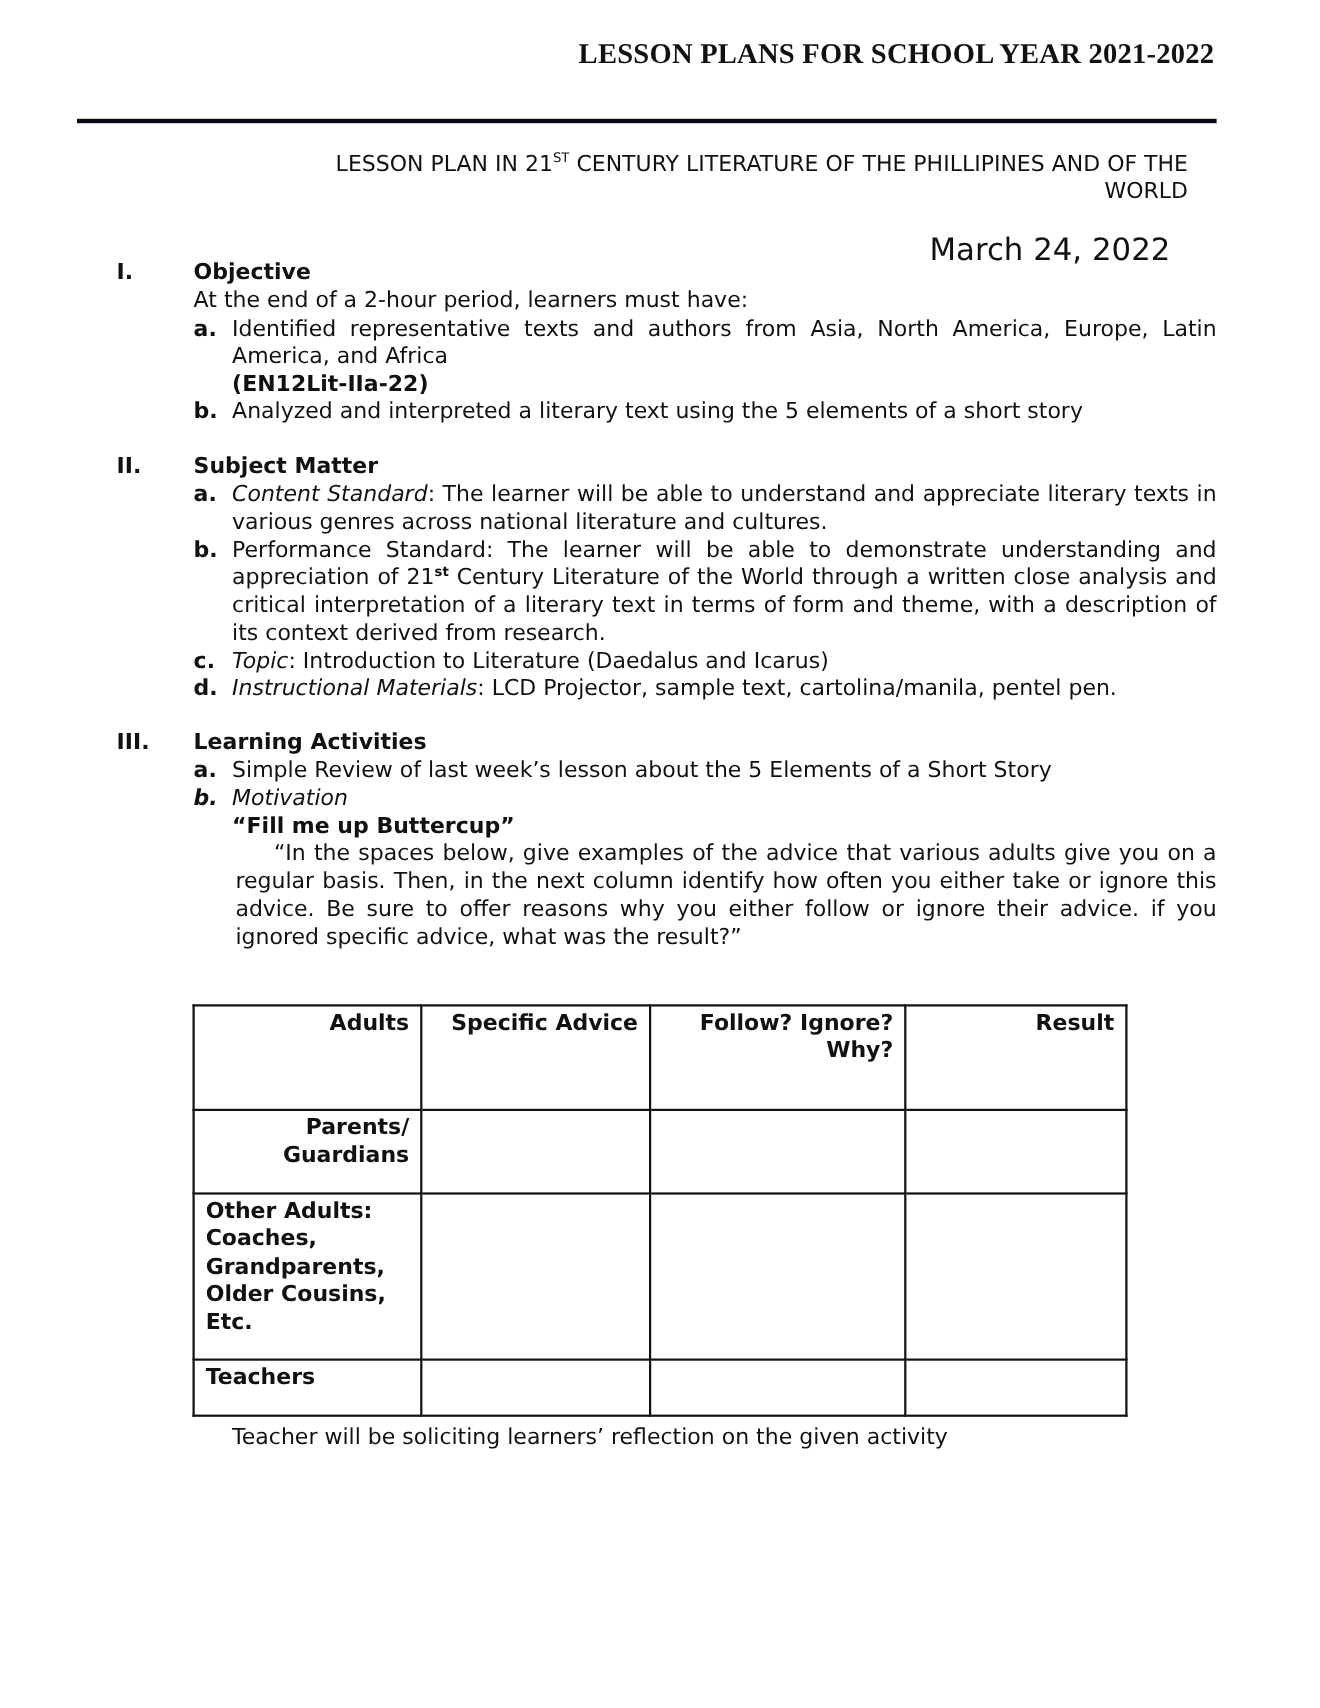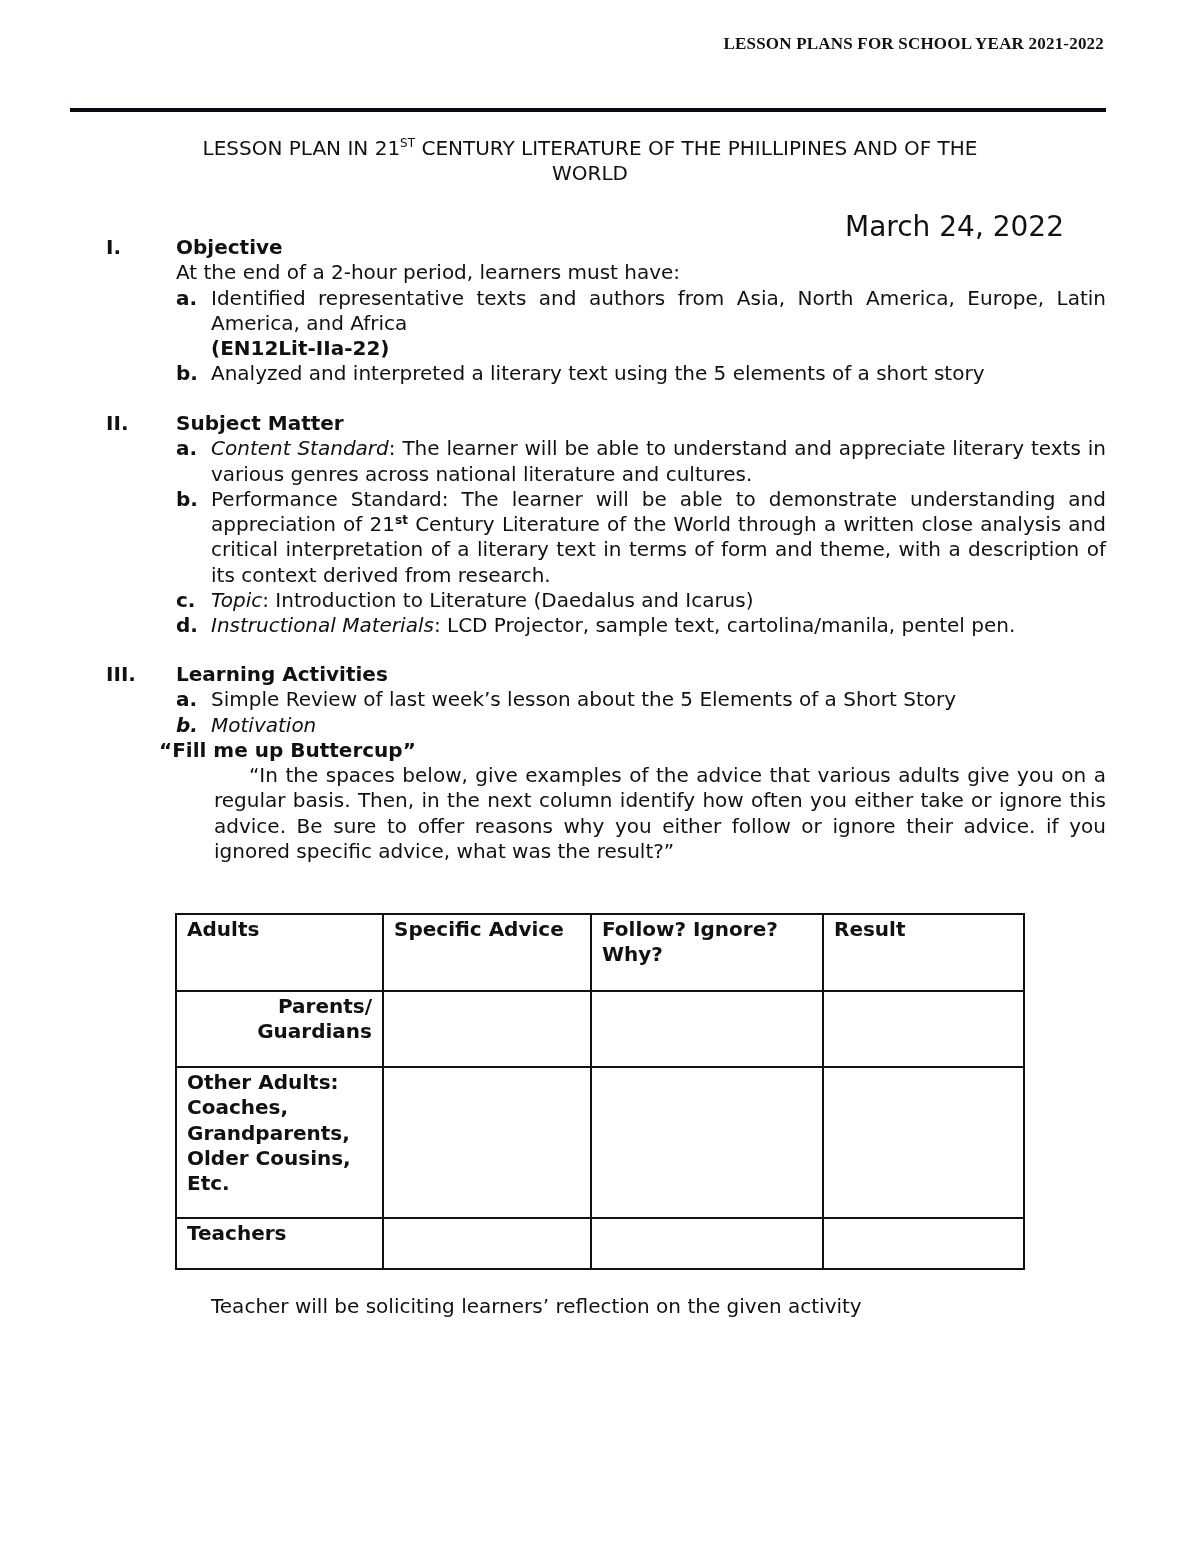--- a/index.html
+++ b/index.html
@@ -1,32 +1,32 @@
 <!DOCTYPE html>
 <html><head>
 <meta charset="utf-8">
 <style>
   html, body { margin: 0; padding: 0; background: #ffffff; }
   body { width: 1200px; height: 1553px; position: relative; overflow: hidden; color: #111; font-family: "DejaVu Sans", sans-serif; }
-  .header-text { position: absolute; right: 96px; top: 34px; font-family: "Liberation Serif", serif; font-weight: bold; font-size: 17px; letter-spacing: 0.2px; color: #111; }
+  .header-text { position: absolute; right: 96px; top: 34px; font-family: "Liberation Serif", serif; font-weight: bold; font-size: 26px; letter-spacing: 0.2px; color: #111; }
   .header-rule { position: absolute; left: 70px; top: 108px; width: 1036px; height: 4px; background: #0a0a14; }
-  .title { position: absolute; left: 100px; width: 980px; top: 136px; text-align: center; font-size: 20px; line-height: 25px; color: #111; }
+  .title { position: absolute; left: 100px; width: 980px; top: 136px; text-align: right; font-size: 20px; line-height: 25px; color: #111; }
   .title sup { font-size: 12px; vertical-align: 8px; line-height: 0; }
   .date { position: absolute; left: 845px; top: 210px; font-size: 28px; }
   .sec { position: absolute; left: 106px; width: 1000px; font-size: 20px; line-height: 25.3px; }
   .sec-head { position: relative; height: 25.3px; }
   .roman { position: absolute; left: 0; top: 0; font-weight: bold; }
   .sec-title { position: absolute; left: 70px; top: 0; font-weight: bold; }
   .body-line { margin-left: 70px; }
   .item { position: relative; margin-left: 70px; padding-left: 35px; text-align: justify; }
   .item .lbl { position: absolute; left: 0; top: 0; font-weight: bold; }
   .item .lbl.it { font-style: italic; }
   .em { font-style: italic; }
   .bold { font-weight: bold; }
-  .indent-para { margin-left: 53px; }
+  .indent-para { margin-left: 105px; }
   .quote-para { margin-left: 108px; text-indent: 35px; text-align: justify; }
   .item sup { font-size: 12px; vertical-align: 7px; line-height: 0; font-weight: bold; }
   table.advice { position: absolute; left: 175px; top: 913px; width: 850px; border-collapse: collapse; font-size: 20px; line-height: 25.3px; }
   table.advice td { border: 2px solid #111; vertical-align: top; padding: 2px 10px; font-weight: bold; }
   .reflect { position: absolute; left: 176px; width: 930px; top: 1294px; font-size: 20px; line-height: 25.5px; }
   .reflect .p1 { margin-left: 35px; }
   .reflect .p2 { text-indent: 35px; font-weight: bold; text-align: justify; }
 </style>
 </head>
 <body>
@@ -93,21 +93,21 @@
   <div class="item">
     <span class="lbl it">b.</span>
     <span class="em">Motivation</span>
   </div>
   <div class="indent-para bold">“Fill me up Buttercup”</div>
   <div class="quote-para">“In the spaces below, give examples of the advice that various adults give you on a regular basis. Then, in the next column identify how often you either take or ignore this advice. Be sure to offer reasons why you either follow or ignore their advice. if you ignored specific advice, what was the result?”</div>
 </div>
 
 <table class="advice">
   <tbody>
-      <tr style="height:77px;">
+      <tr style="height:95px;text-align:right;">
     <td style="width:185px;">Adults</td>
     <td style="width:186px;">Specific Advice</td>
     <td style="width:210px;">Follow? Ignore? Why?</td>
     <td>Result</td>
   </tr>
   <tr style="height:76px;text-align:right;">
     <td>Parents/ Guardians</td>
     <td></td>
     <td></td>
     <td></td>

